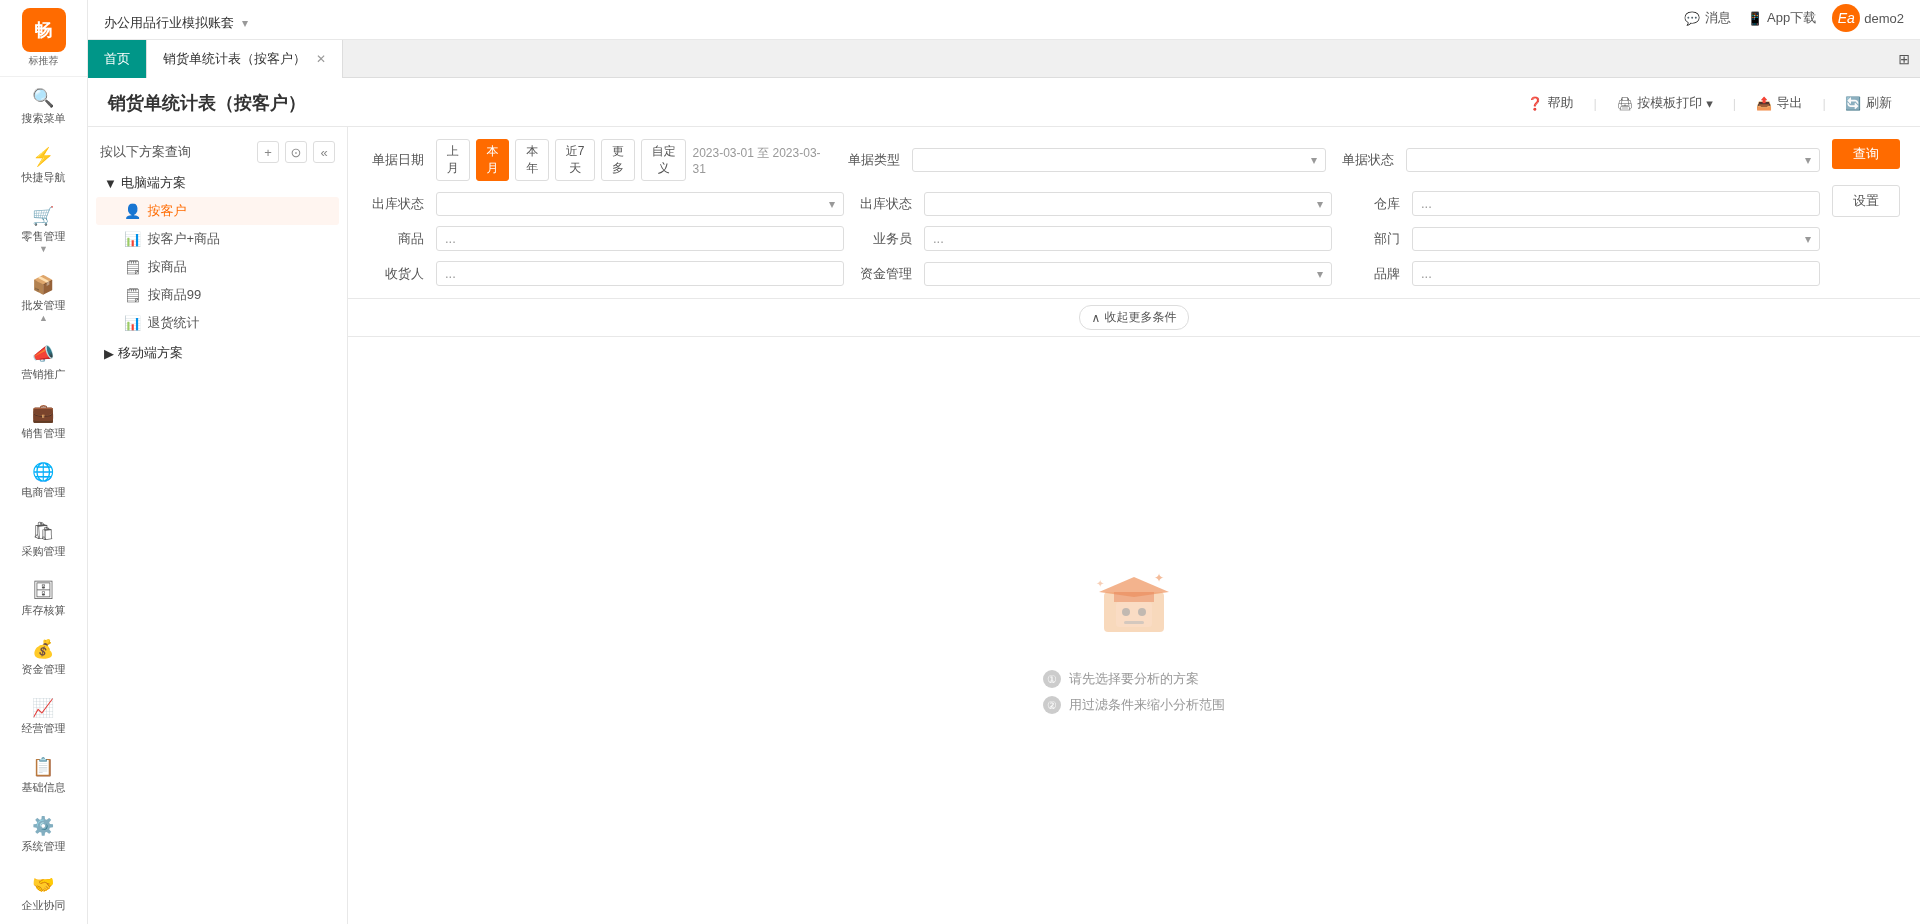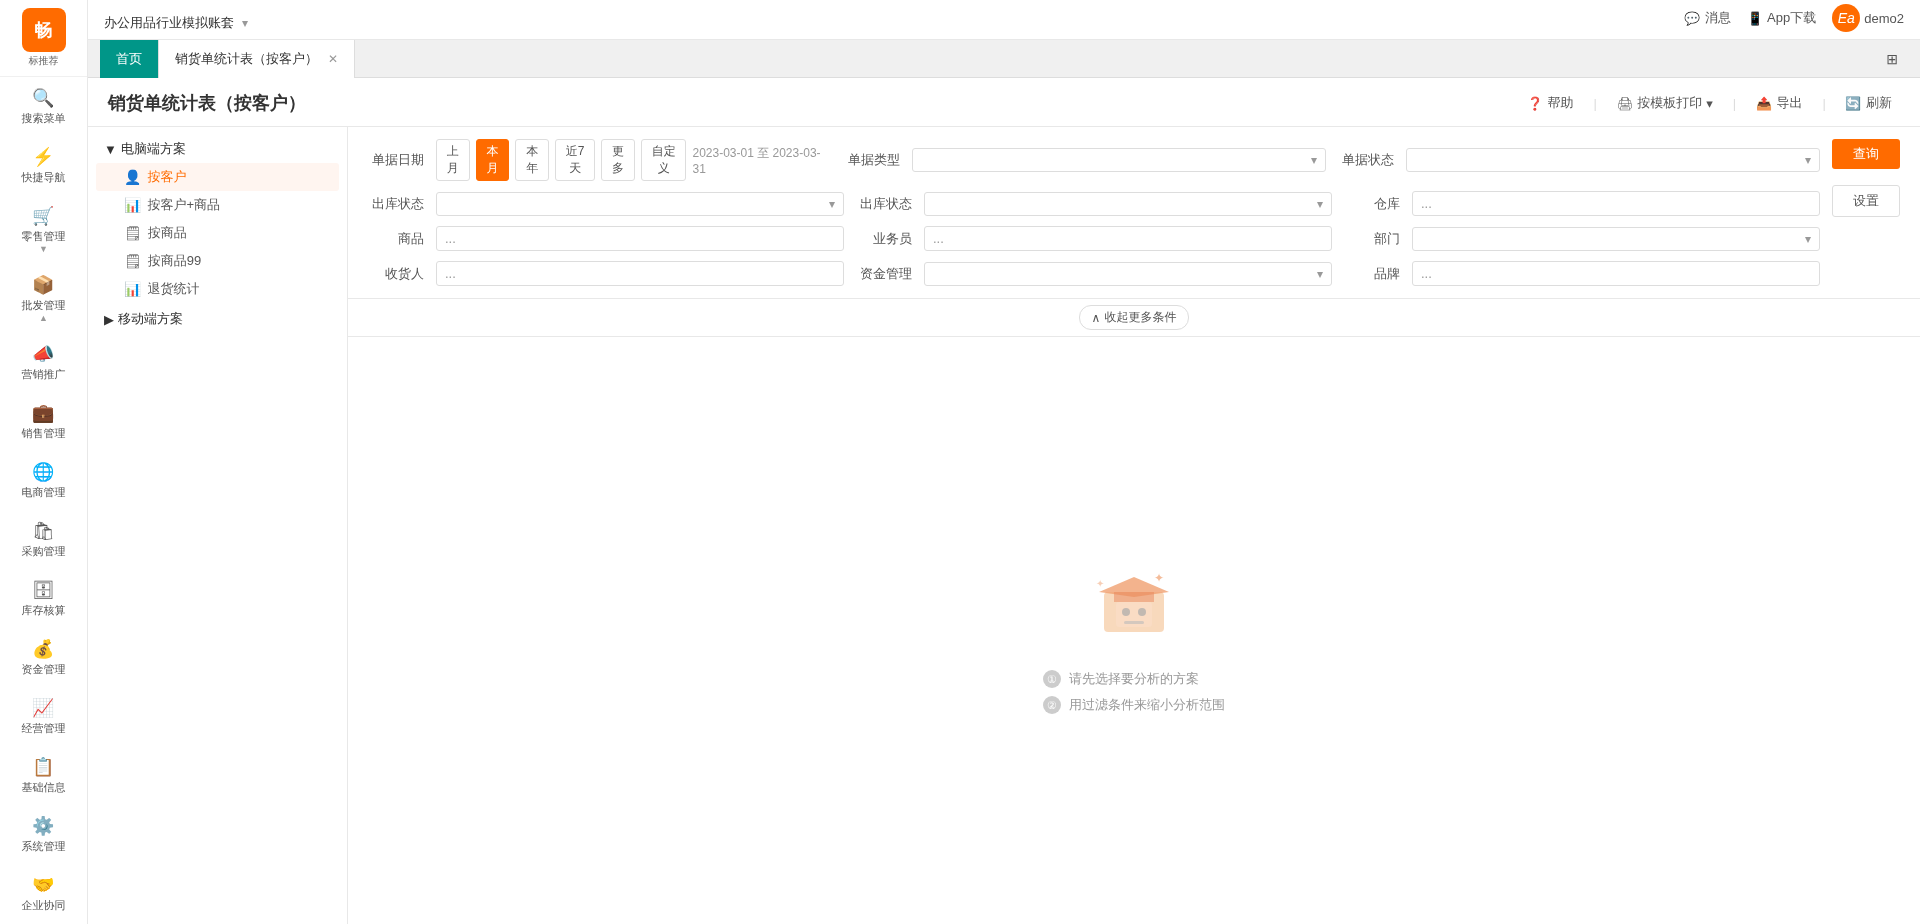--- a/index.html
+++ b/index.html
@@ -21,21 +21,21 @@
     
     .topbar { height: 40px; background: #fff; border-bottom: 1px solid #e8e8e8; display: flex; align-items: flex-end; padding: 7px 16px; justify-content: space-between; flex-shrink: 0; }
     .topbar-left { display: flex; align-items: center; gap: 8px; }
     .topbar-title { font-size: 13px; color: #333; }
     .topbar-dropdown { font-size: 12px; color: #999; cursor: pointer; }
     .topbar-right { display: flex; align-items: center; gap: 16px; }
     .topbar-right-item { display: flex; align-items: center; gap: 4px; font-size: 13px; color: #555; cursor: pointer; }
     .avatar { width: 28px; height: 28px; background: #ff6b00; border-radius: 50%; display: flex; align-items: center; justify-content: center; color: white; font-size: 14px; font-style: italic; }
 
     
-    .tabbar { height: 38px; background: #f0f0f0; display: flex; align-items: center; padding: 12px; flex-shrink: 0; border-bottom: 1px solid #ddd; }
+    .tabbar { height: 38px; background: #f0f0f0; display: flex; align-items: center; padding: 0; flex-shrink: 0; border-bottom: 1px solid #ddd; }
     .tab { height: 38px; padding: 0 16px; display: flex; align-items: center; gap: 6px; cursor: pointer; font-size: 13px; color: #555; background: #f0f0f0; border-right: 1px solid #ddd; }
     .tab.active { background: #fff; color: #333; }
     .tab.home { background: #009688; color: white; }
     .tab-close { font-size: 12px; color: #999; margin-left: 4px; cursor: pointer; }
     .tab-expand { margin-left: auto; padding: 0 10px; cursor: pointer; color: #555; font-size: 14px; }
 
     
     .page-content { flex: 1; overflow: hidden; display: flex; flex-direction: column; background: #f5f5f5; }
 
     
@@ -248,20 +248,28 @@
             <span>🔄</span>
             <span>刷新</span>
           </div>
         </div>
       </div>
     </div>
 
     <div class="content-area">
 
       <div class="scheme-panel">
+        <div class="scheme-panel-header">
+          <span class="scheme-panel-title">按以下方案查询</span>
+          <div class="scheme-panel-actions">
+            <div class="scheme-icon-btn">+</div>
+            <div class="scheme-icon-btn">⊙</div>
+            <div class="scheme-icon-btn">«</div>
+          </div>
+        </div>
         <div class="scheme-tree">
 
           <div class="scheme-group">
             <div class="scheme-group-header">
               <span>▼</span>
               <span>电脑端方案</span>
             </div>
             <div class="scheme-item active">
               <span class="scheme-item-icon">👤</span>
               <span class="scheme-item-label">按客户</span>

